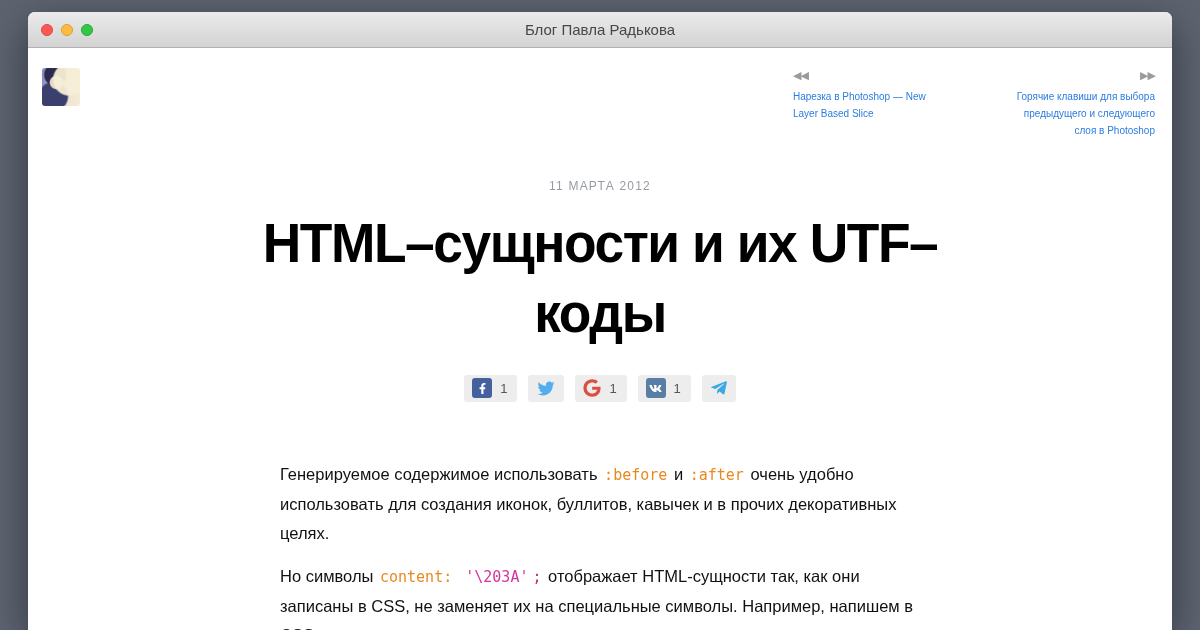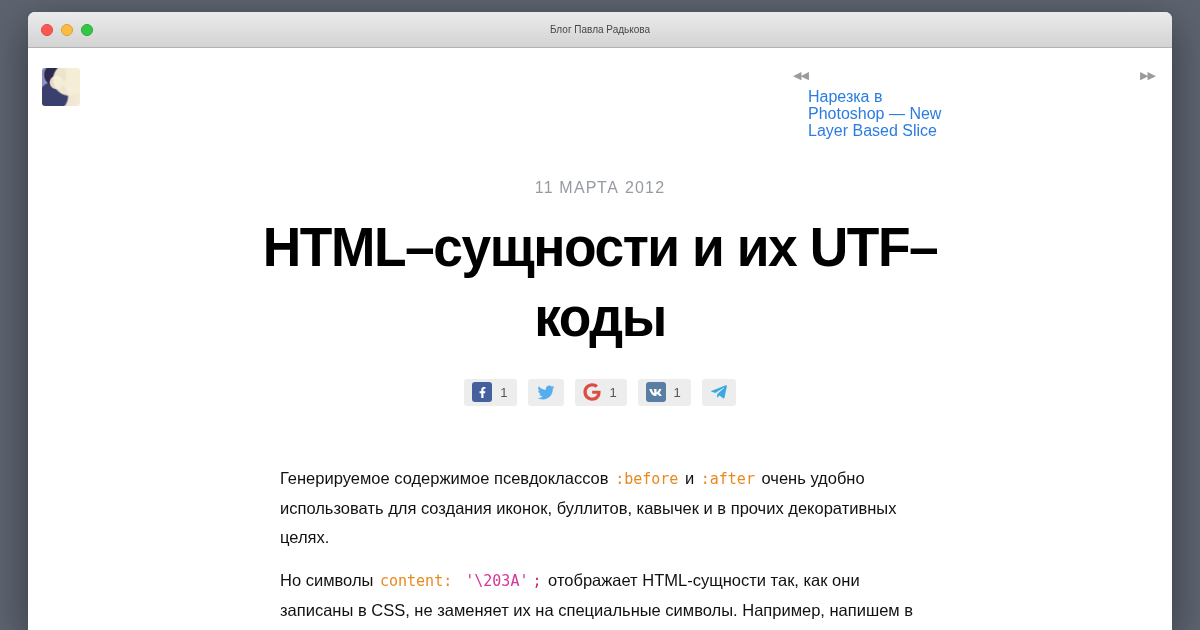--- a/index.html
+++ b/index.html
@@ -24,21 +24,21 @@
     height:36px;flex:0 0 36px;position:relative;
     background:linear-gradient(#ebebeb,#d3d3d3);
     border-bottom:1px solid #b2b2b2;
     display:flex;align-items:center;justify-content:center;
   }
   .traffic{position:absolute;left:13px;top:0;height:100%;display:flex;align-items:center;gap:8px;}
   .light{width:12px;height:12px;border-radius:50%;display:inline-block;cursor:default;}
   .light.red{background:#fc5753;border:1px solid #df4744;}
   .light.yellow{background:#fdbc40;border:1px solid #de9f34;}
   .light.green{background:#33c748;border:1px solid #27aa35;}
-  .win-title{font-size:10px;color:#474747;}
+  .win-title{font-size:15px;color:#474747;}
   .content{flex:1;background:#fff;position:relative;overflow:hidden;}
 
   .page-header{
     display:flex;align-items:flex-start;justify-content:space-between;
     padding:20px 17px 0 14px;
   }
   .avatar{
     width:38px;height:38px;border-radius:3px;display:block;cursor:pointer;
     background:
       radial-gradient(circle at 72% 30%, rgba(246,238,214,.95) 0 40%, transparent 45%),
@@ -46,27 +46,27 @@
       radial-gradient(circle at 35% 18%, #2c2a4e 0 26%, transparent 30%),
       radial-gradient(circle at 30% 75%, #3a3f6e 0 35%, transparent 40%),
       linear-gradient(100deg,#7f86b8 0%, #b9b4d8 35%, #efe4cf 70%, #f4ecd8 100%);
   }
   .nav{display:flex;gap:58px;}
   .nav-col{width:152px;display:flex;flex-direction:column;gap:6px;}
   .nav-col.prev{text-align:left;}
   .nav-col.next{text-align:right;}
   .arrows{font-size:11px;color:#9b9b9b;letter-spacing:-1px;line-height:14px;}
   .nav-link{
-    color:var(--link-blue);font-size:16px;line-height:17px;
-    text-decoration:none;cursor:pointer;display:block;margin-left:15px;
+    color:var(--link-blue);font-size:10px;line-height:17px;
+    text-decoration:none;cursor:pointer;display:block;
   }
 
   article{width:660px;margin:0 auto;text-align:center;}
   .date{
-    margin-top:40px;font-size:16px;color:#969ba3;letter-spacing:1.2px;
+    margin-top:40px;font-size:12px;color:#969ba3;letter-spacing:1.2px;
   }
   h1{
     margin:16px auto 0;width:760px;margin-left:-50px;margin-right:-50px;
     font-size:55px;line-height:1.27;font-weight:700;color:#000;
     letter-spacing:-1.5px;transform:scaleX(.97);
   }
   .share{
     margin-top:26px;display:flex;justify-content:center;align-items:center;gap:11px;
   }
   .share-btn{
@@ -111,20 +111,21 @@
   <div class="content">
     <div class="page-header">
       <a class="avatar"></a>
       <div class="nav">
         <div class="nav-col prev">
           <div class="arrows">◀◀</div>
           <a class="nav-link">Нарезка в Photoshop — New Layer Based Slice</a>
         </div>
         <div class="nav-col next">
           <div class="arrows">▶▶</div>
+          <a class="nav-link">Горячие клавиши для выбора предыдущего и следующего слоя в Photoshop</a>
         </div>
       </div>
     </div>
 
     <article>
       <div class="date">11 МАРТА 2012</div>
       <h1>HTML–сущности и их UTF–коды</h1>
 
       <div class="share">
         <a class="share-btn">
@@ -161,18 +162,18 @@
         <a class="share-btn">
           <span style="display:flex;">
             <svg width="18" height="18" viewBox="0 0 448 512">
                 <path fill="#3aa9e0" d="M446.7 98.6l-67.6 318.8c-5.1 22.5-18.4 28.1-37.3 17.5l-103-75.9-49.7 47.8c-5.5 5.5-10.1 10.1-20.7 10.1l7.4-104.9 190.9-172.5c8.3-7.4-1.8-11.5-12.9-4.1L117.8 284 16.2 252.2c-22.1-6.9-22.5-22.1 4.6-32.7L418.2 66.4c18.4-6.9 34.5 4.1 28.5 32.2z"></path>
               </svg>
           </span>
         </a>
       </div>
 
       <div class="post-body">
-          <p><span class="txt">Генерируемое содержимое псевдоклассов </span><span class="code kw-orange">:before</span><span class="txt"> и </span><span class="code kw-orange">:after</span><span class="txt"> очень удобно использовать для создания иконок, буллитов, кавычек и в прочих декоративных целях.</span></p>
+          <p><span class="txt">Генерируемое содержимое использовать </span><span class="code kw-orange">:before</span><span class="txt"> и </span><span class="code kw-orange">:after</span><span class="txt"> очень удобно использовать для создания иконок, буллитов, кавычек и в прочих декоративных целях.</span></p>
           <p><span class="txt">Но символы </span><span class="code kw-orange">content:</span><span class="code str-pink"> '\203A'</span><span class="code ent-red">;</span><span class="txt"> отображает HTML-сущности так, как они записаны в CSS, не заменяет их на специальные символы. Например, напишем в CSS </span></p>
         </div>
     </article>
   </div>
 </div>
 
 </body></html>

